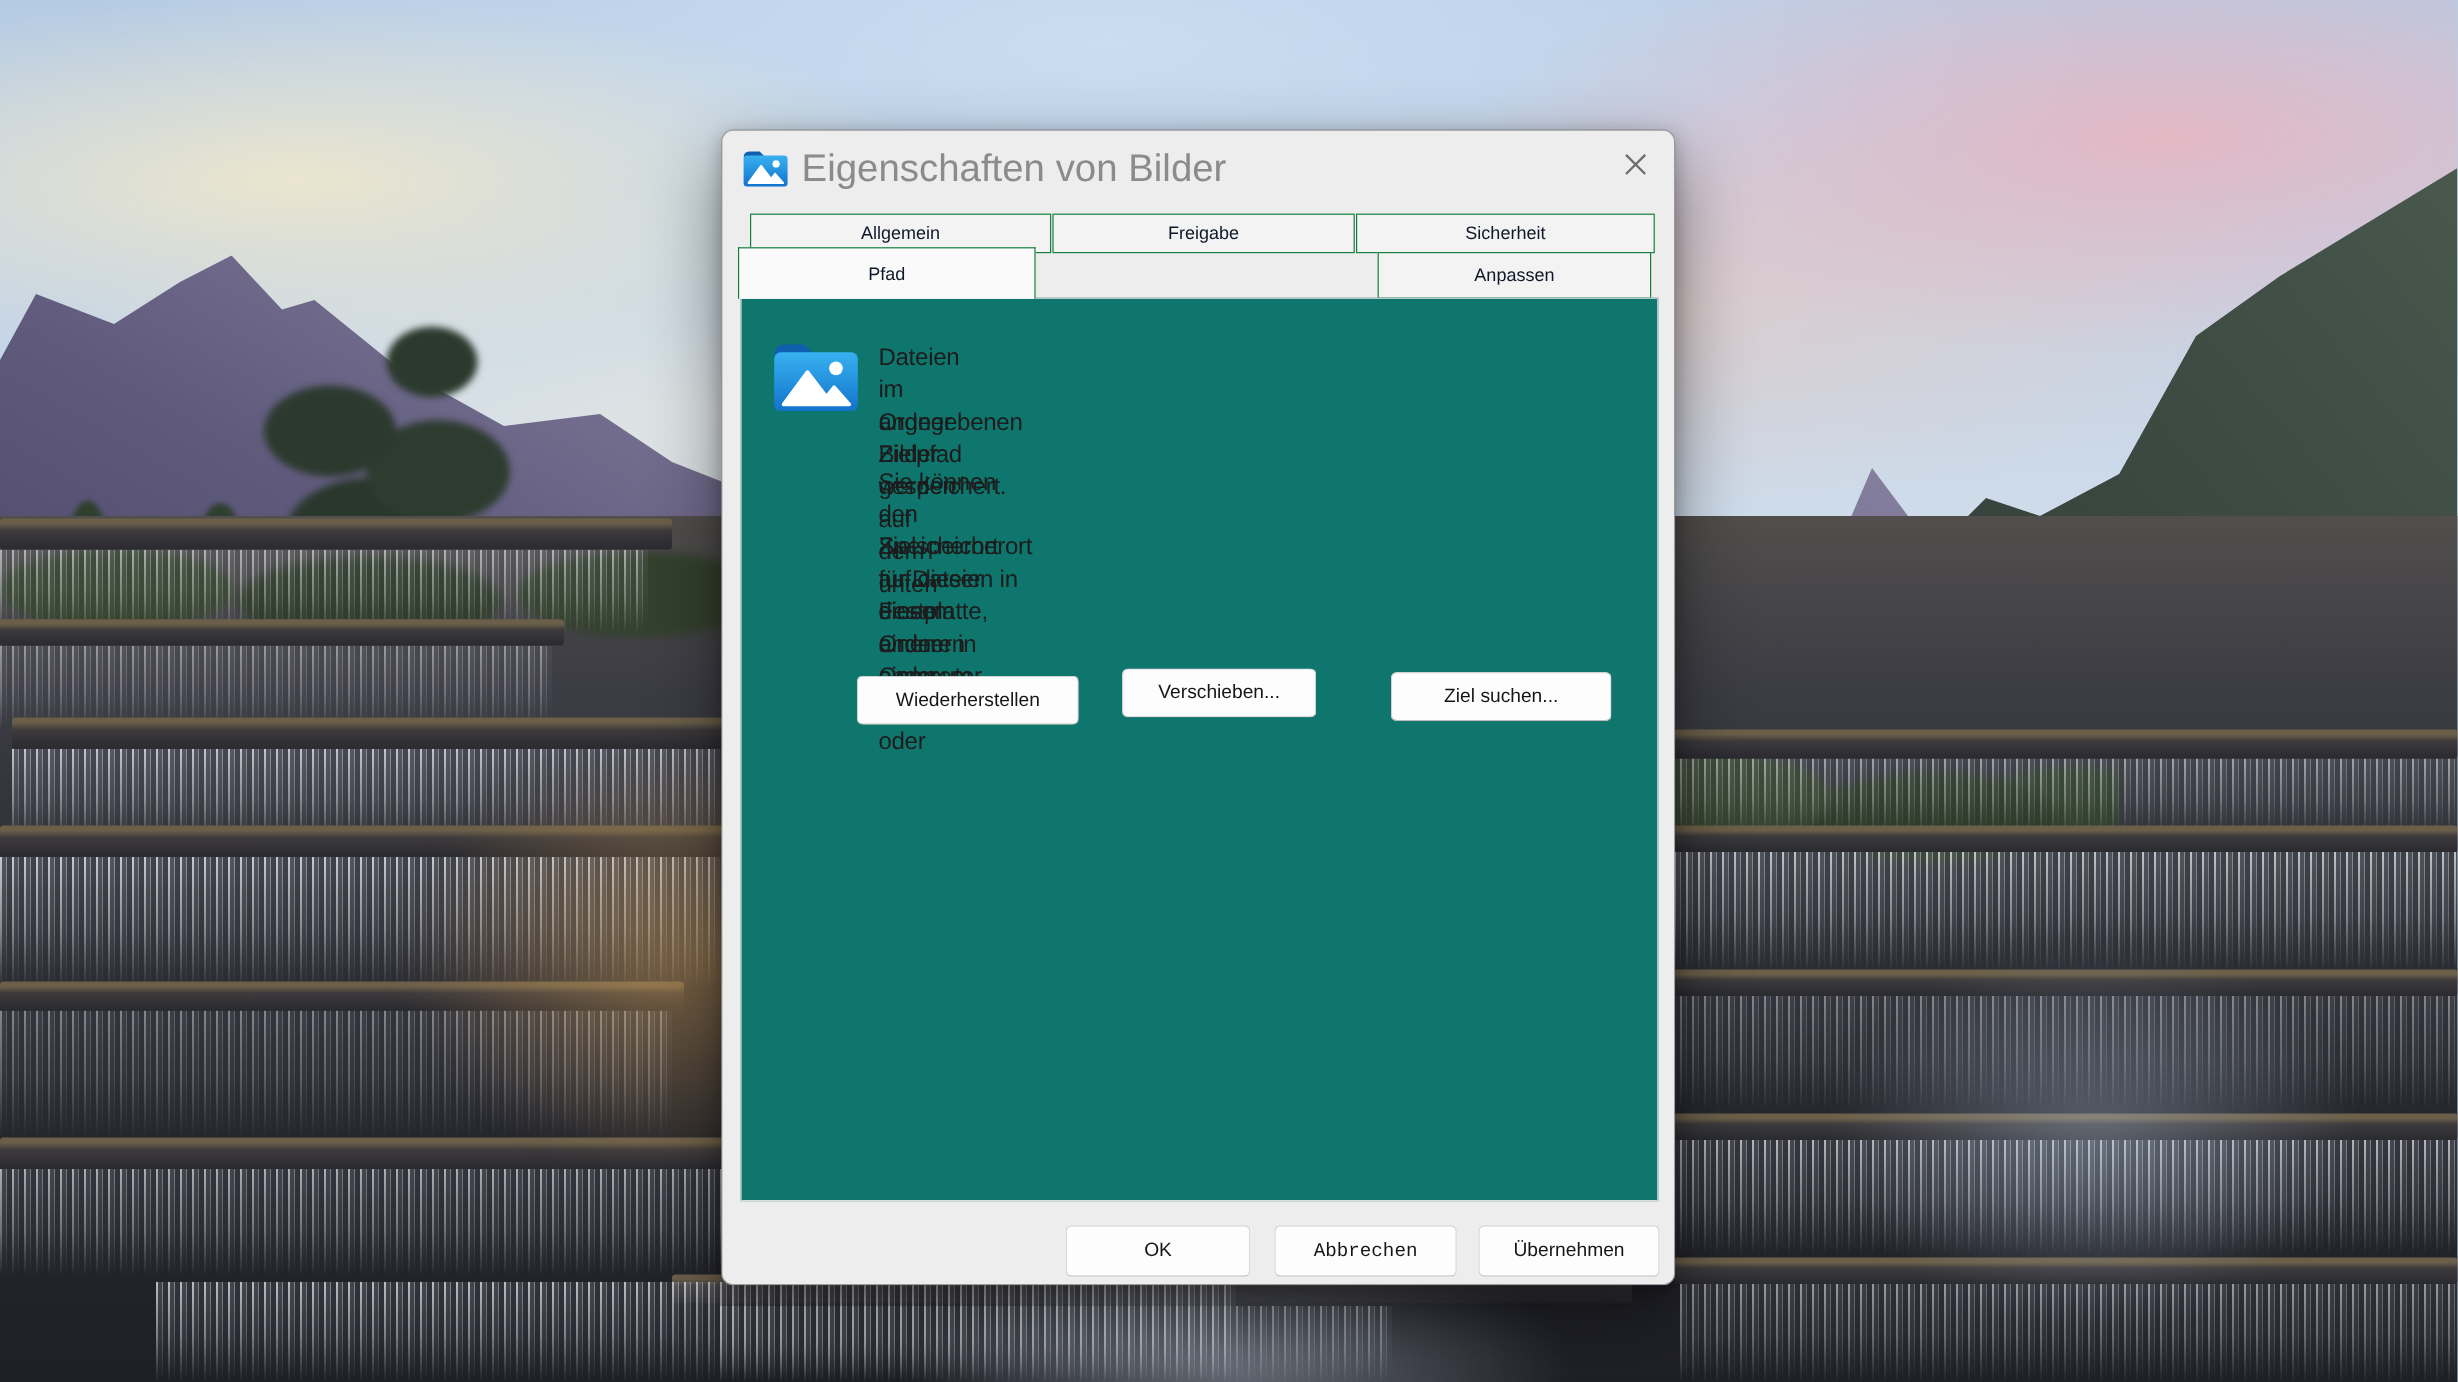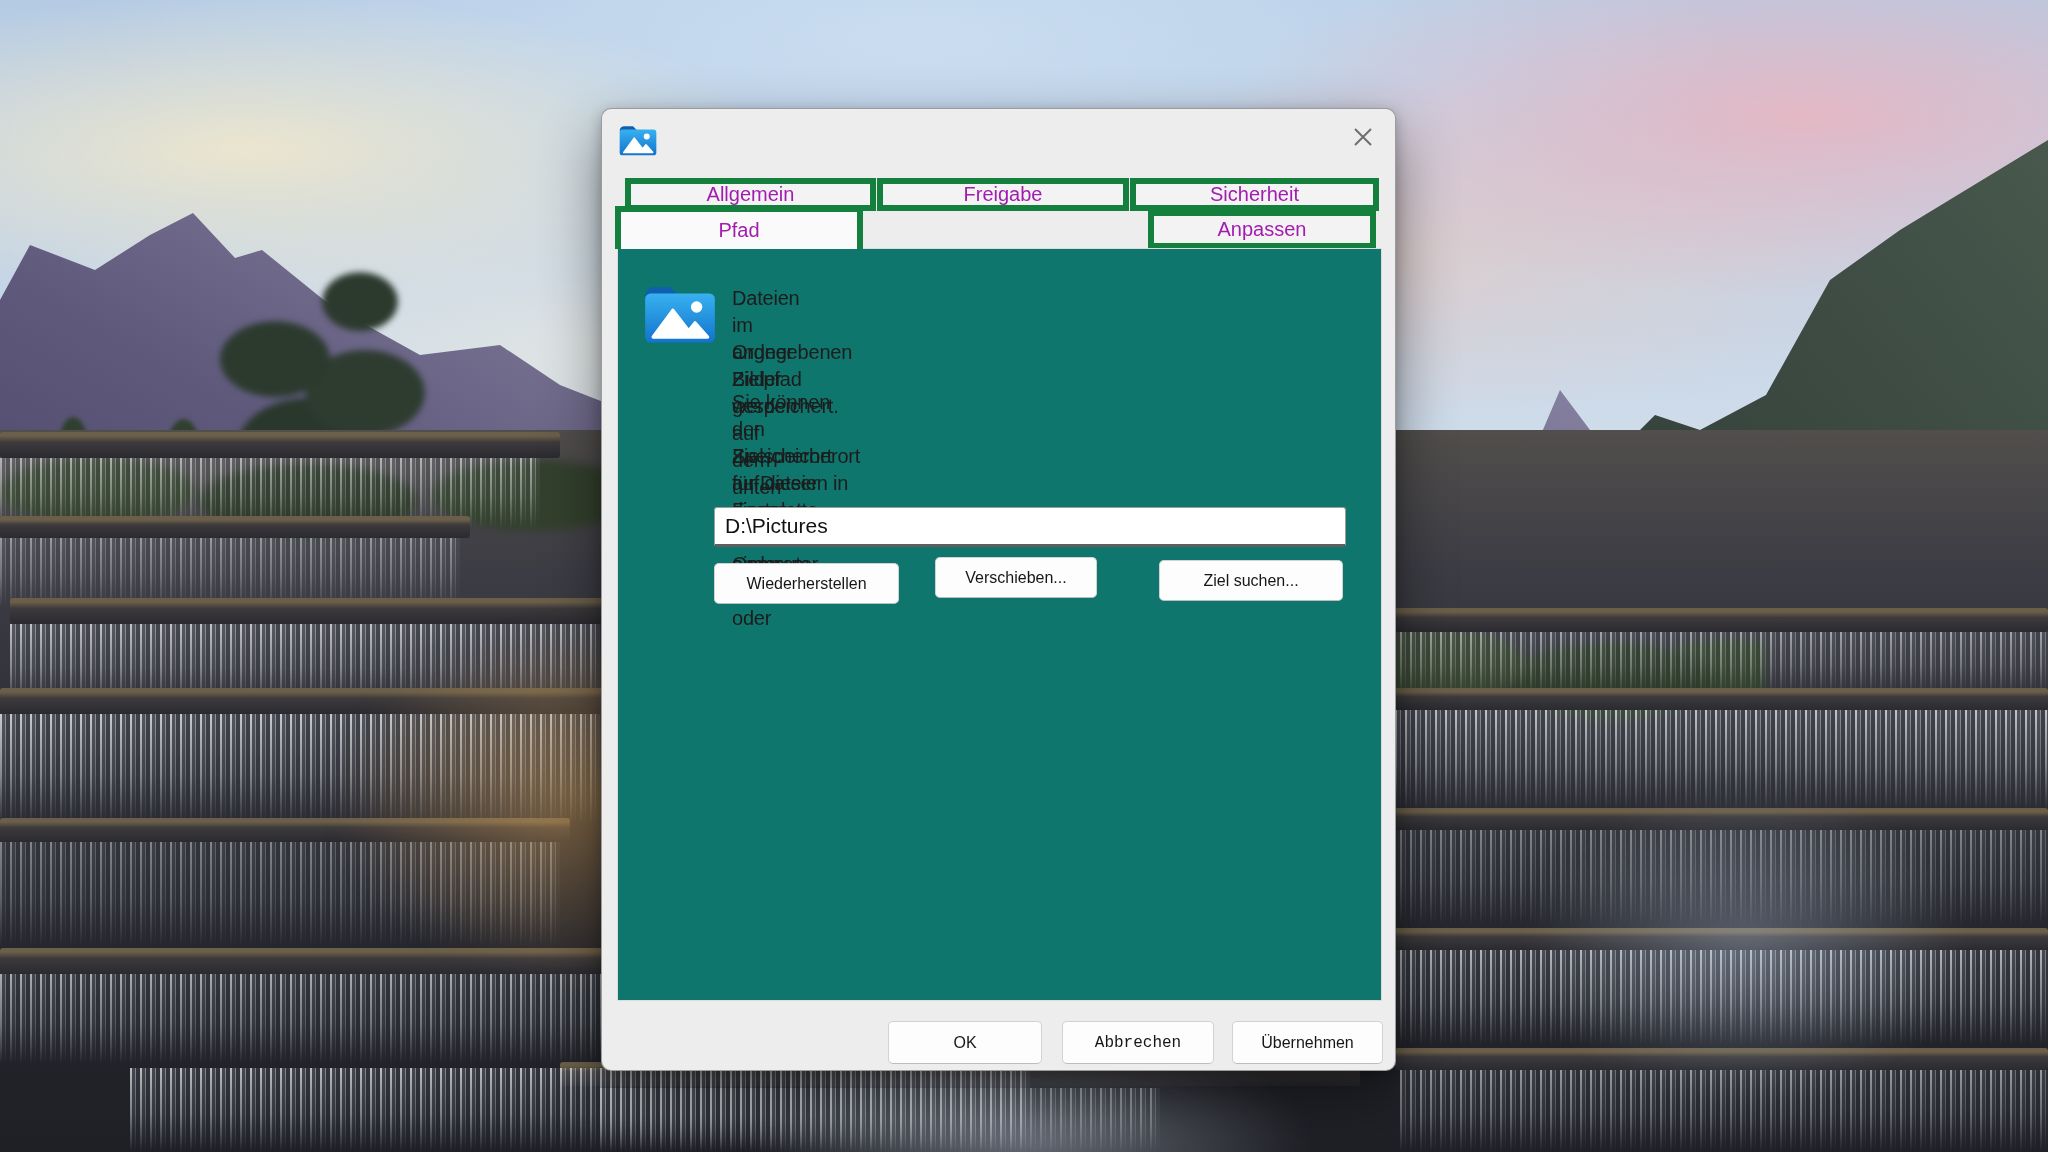--- a/index.html
+++ b/index.html
@@ -94,21 +94,21 @@
     background:#ededed;border:1px solid rgba(90,90,95,.55);border-radius:10px;
     box-shadow:0 26px 60px rgba(0,0,0,.45), 0 4px 14px rgba(0,0,0,.25);
     box-sizing:border-box;
   }
   .dialog *{position:absolute;box-sizing:border-box;}
   .title-icon{left:16px;top:12px;width:40px;height:37px;}
   .title-text{left:66px;top:11px;font-size:32px;line-height:40px;color:#8b8b8b;white-space:nowrap;}
   .close-btn{right:10px;top:6px;width:44px;height:44px;display:flex;align-items:center;justify-content:center;cursor:pointer;border-radius:6px;}
   
   .tab{display:flex;align-items:center;justify-content:center;
-       font-size:20px;color:#a21caf;background:#f3f3f3;border:6px solid #15803d;cursor:pointer;}
+       font-size:15px;color:#0f172a;background:#f3f3f3;border:1px solid #15803d;cursor:pointer;}
   .tab.r1{top:69px;height:33px;}
   .tab.r2{top:101px;height:39px;}
   .tab.active{left:13px;top:97px;width:248px;height:43px;background:#fafafa;border-bottom:none;z-index:3;}
   .panel{
     left:15px;top:139px;width:765px;height:753px;
     background:#0f766e;border:1px solid #dcdcdc;z-index:1;
   }
   .folder-icon-big{left:24px;top:30px;width:76px;height:67px;}
   .para{font-size:20px;line-height:27px;color:#1c1c1c;white-space:pre-line;letter-spacing:-0.2px;}
   .intro{left:114px;top:36px;}
@@ -190,20 +190,21 @@
   <div class="glow-gold"></div>
   <div class="glow-cool"></div>
   <div class="glow-bottom"></div>
 </div>
 
 <div class="dialog">
 
   <svg class="title-icon" viewBox="0 0 48 42">
       <use href="#picfolder"></use>
     </svg>
+  <div class="title-text">Eigenschaften von Bilder</div>
   <div class="close-btn">
     <svg width="30" height="30" viewBox="0 0 30 30">
       <path d="M7 7 L23 23 M23 7 L7 23" stroke="#6e6e6e" stroke-width="2" fill="none"></path>
     </svg>
   </div>
 
   <div class="tab r1" style="left:23px;width:251px">
       <span>Allgemein</span>
     </div>
   <div class="tab r1" style="left:275px;width:252px">
@@ -225,21 +226,20 @@
         <use href="#picfolder"></use>
       </svg>
 
     <div class="para intro"><span>Dateien im Ordner Bilder werden auf dem unten</span><br>
       <span>angegebenen Zielpfad gespeichert.</span></div>
 
     <div class="para bodytxt"><span>Sie können den Zielspeicherort für Dateien in diesem Ordner in einen</span><br>
       <span>Speicherort auf dieser Festplatte, einem anderem Laufwerk oder</span><br>
       <span>einem anderen Computer ändern.</span></div>
 
-    <input class="path-input" type="text" value="D:\Pictures" style="">
 
     <div class="btn btn-restore">
         <span>Wiederherstellen</span>
       </div>
     <div class="btn btn-move">
         <span>Verschieben...</span>
       </div>
     <div class="btn btn-find">
         <span>Ziel suchen...</span>
       </div>

